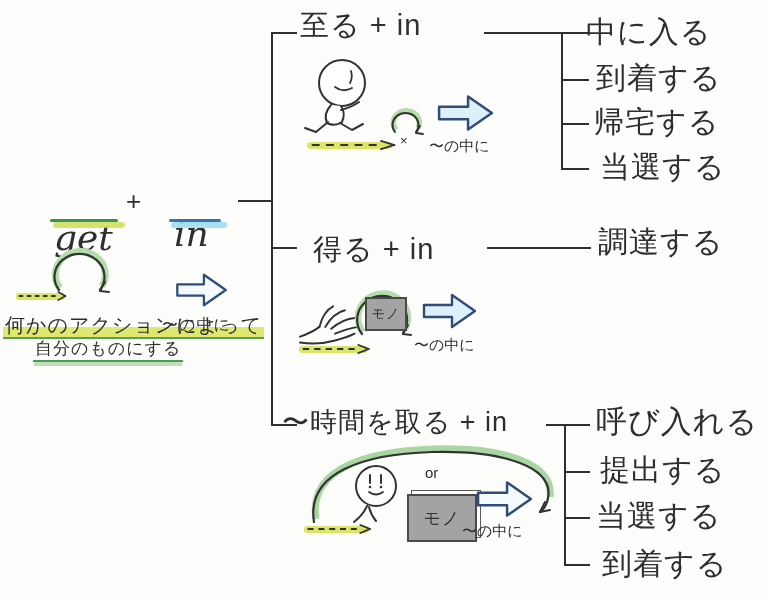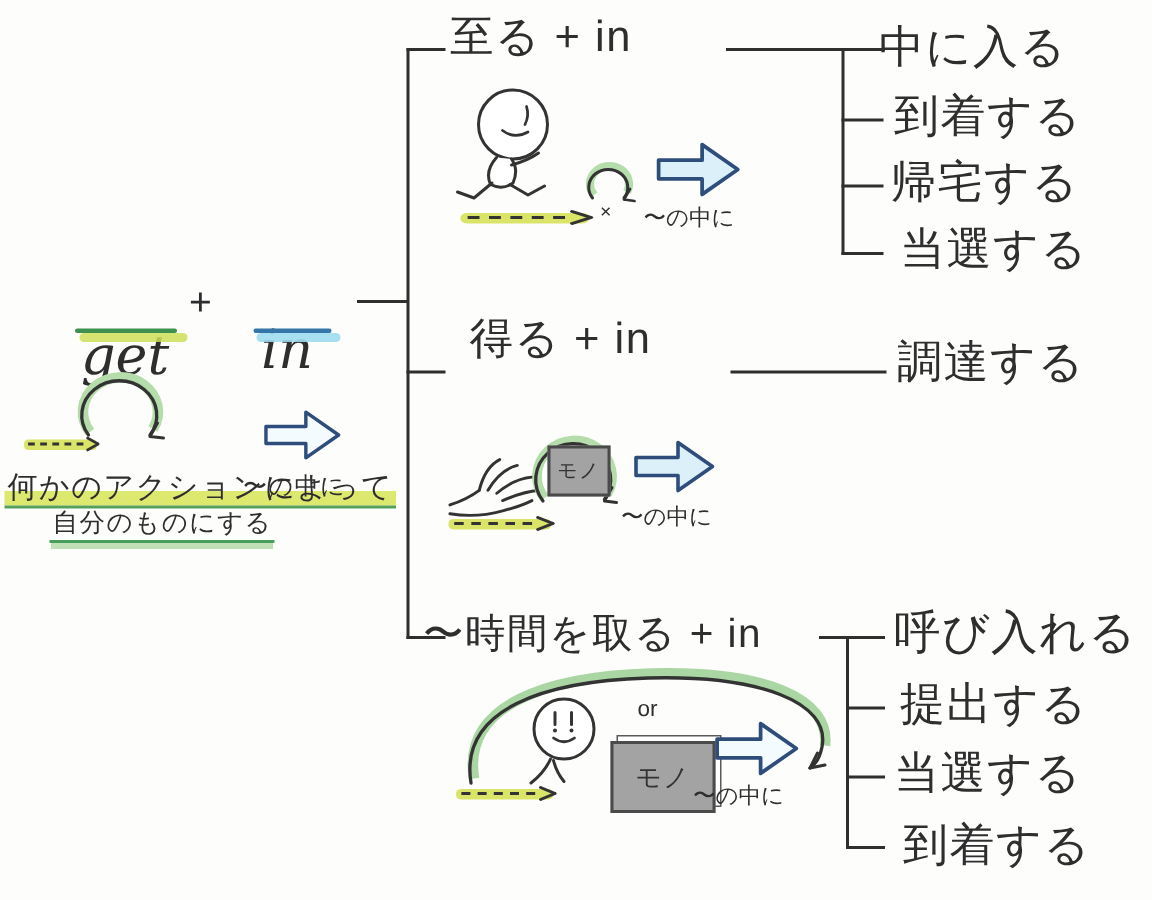--- a/index.html
+++ b/index.html
@@ -103,21 +103,21 @@
   <svg style="left:437px; top:92px;" width="58" height="42" viewBox="0 0 56 40">
     <polygon points="2,14 30,14 30,4 53,20 30,36 30,26 2,26" fill="#dcf0f9" stroke="#2e4d7b" stroke-width="2.4" stroke-linejoin="round"></polygon>
   </svg>
   <span class="jp small-label" style="left:429px; top:138px;">〜の中に</span>
 
   <span class="jp outcome" style="left:586px; top:16px;">中に入る</span>
   <span class="jp outcome" style="left:596px; top:62px;">到着する</span>
   <span class="jp outcome" style="left:594px; top:106px;">帰宅する</span>
   <span class="jp outcome" style="left:600px; top:151px;">当選する</span>
 
-  <span class="jp btitle" style="left:313px; top:211px;">得る + in</span>
+  <span class="jp btitle" style="left:313px; top:234px;">得る + in</span>
   <div class="hline" style="left:487px; top:247px; width:104px;"></div>
   <span class="jp outcome" style="left:598px; top:226px;">調達する</span>
 
   <svg style="left:298px; top:293px;" width="82" height="58" viewBox="0 0 84 58">
     <path d="M 2 44 Q 14 40 22 34" fill="none" stroke="#333" stroke-width="2" stroke-linecap="round"></path>
     <path d="M 22 34 Q 26 18 36 13" fill="none" stroke="#333" stroke-width="2" stroke-linecap="round"></path>
     <path d="M 28 34 Q 36 20 48 17" fill="none" stroke="#333" stroke-width="2" stroke-linecap="round"></path>
     <path d="M 34 36 Q 46 26 58 25" fill="none" stroke="#333" stroke-width="2" stroke-linecap="round"></path>
     <path d="M 38 41 Q 52 35 63 34" fill="none" stroke="#333" stroke-width="2" stroke-linecap="round"></path>
     <path d="M 2 50 Q 20 53 38 48 Q 50 45 58 41" fill="none" stroke="#333" stroke-width="2" stroke-linecap="round"></path>

